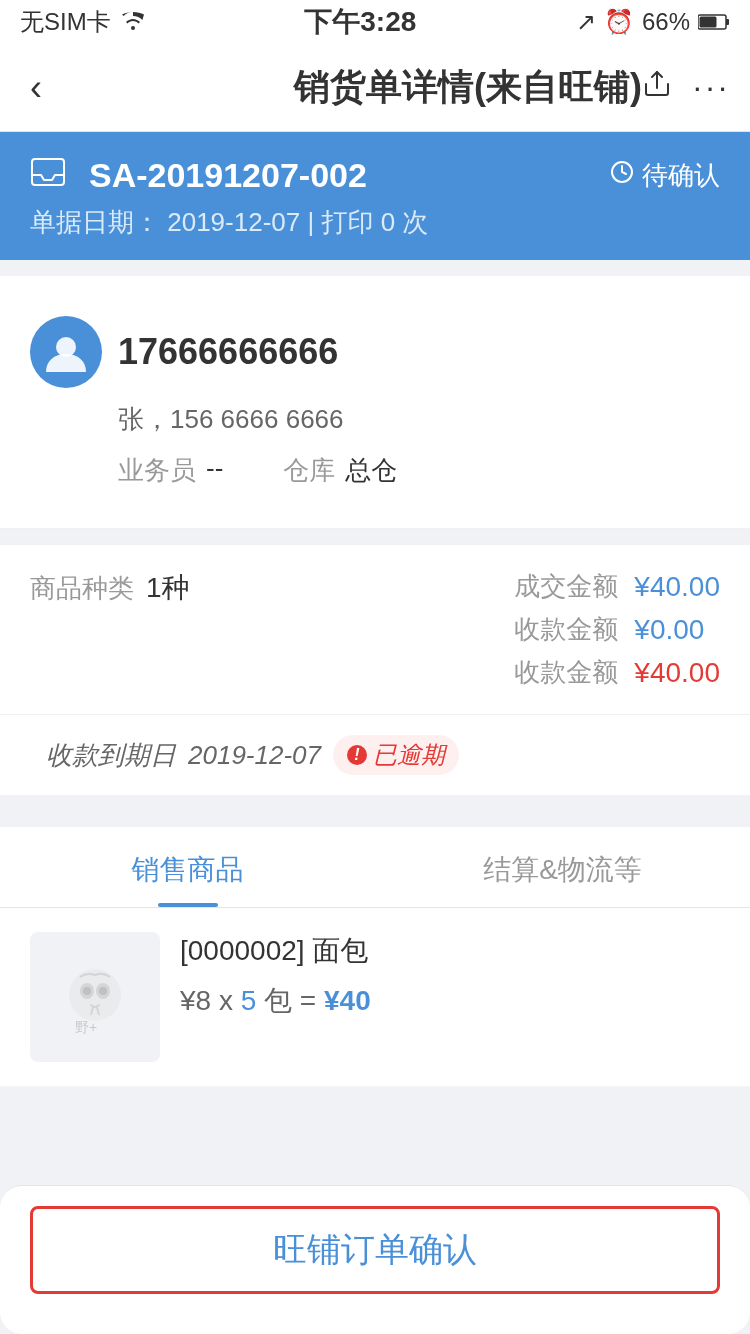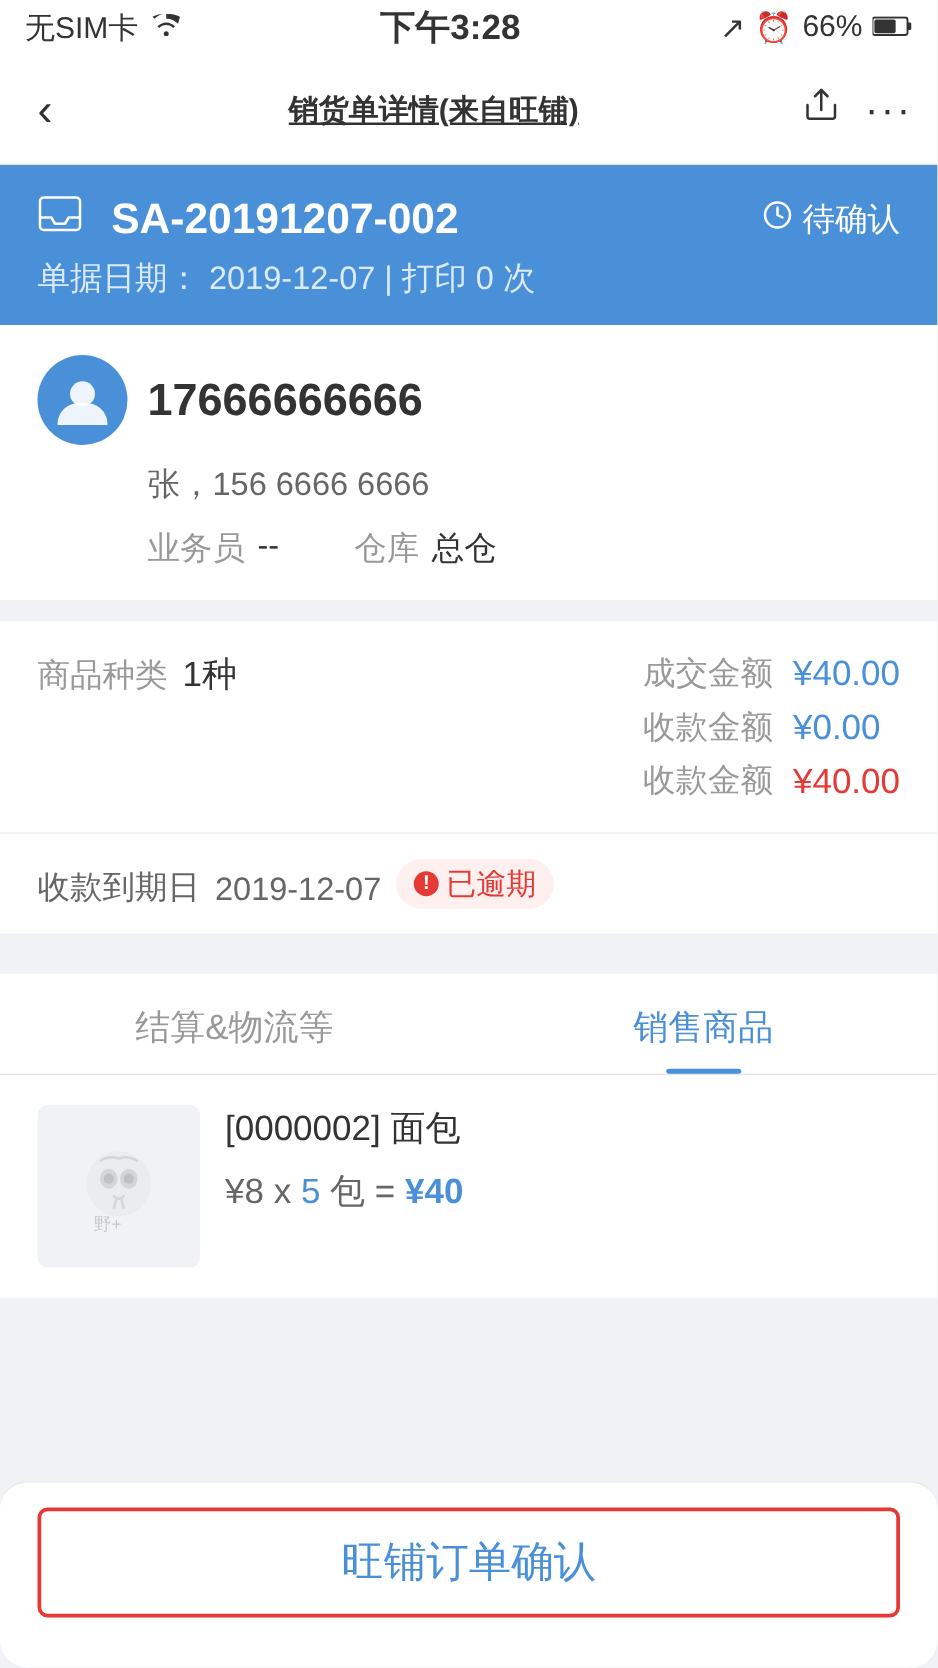--- a/index.html
+++ b/index.html
@@ -42,25 +42,24 @@
       position: relative;
     }
     .nav-back {
       font-size: 36px;
       color: #333;
       cursor: pointer;
       padding: 0 10px;
     }
     .nav-title {
       flex: 1;
-      text-align: center;
-      font-size: 24px;
+      text-align: right;
+      font-size: 36px;
       font-weight: 600;
       color: #333;
-      text-decoration: underline;
     }
     .nav-actions {
       display: flex;
       align-items: center;
       gap: 20px;
     }
     .nav-icon {
       font-size: 32px;
       color: #333;
       cursor: pointer;
@@ -94,22 +93,22 @@
       font-size: 26px;
     }
     .header-date {
       font-size: 26px;
       color: #daeaf8;
     }
 
     
     .info-card {
       background: #fff;
-      padding: 24px 30px;
-      margin-top: 0;
+      padding: 40px 30px;
+      margin-top: 16px;
       border-bottom: 1px solid #f0f0f0;
     }
     .customer-row {
       display: flex;
       align-items: center;
       gap: 16px;
       margin-bottom: 14px;
     }
     .avatar {
       width: 72px;
@@ -176,27 +175,28 @@
       font-size: 26px;
       align-items: center;
     }
     .amount-label { color: #999; }
     .amount-value-blue { color: #4A90D9; font-size: 28px; }
     .amount-value-red { color: #e53935; font-size: 28px; }
 
     
     .due-date-card {
       background: #fff;
-      padding: 20px 30px;
-      display: flex;
-      align-items: flex-end;
+      padding: 20px 46px;
+      display: flex;
+      align-items: center;
       gap: 12px;
       font-size: 26px;
       color: #666;
       border-top: 1px solid #f0f0f0;
+      font-style: italic;
     }
     .overdue-badge {
       background: #fff0f0;
       color: #e53935;
       border-radius: 20px;
       padding: 4px 14px;
       font-size: 24px;
       display: flex;
       align-items: center;
       gap: 6px;
@@ -446,22 +446,22 @@
   <span>2019-12-07</span>
   <span class="overdue-badge">
     <span class="overdue-dot">!</span>
     <span>已逾期</span>
   </span>
 </div>
 
 <div class="divider"></div>
 
 <div class="tabs-bar">
+  <div class="tab-item active">销售商品</div>
   <div class="tab-item">结算&amp;物流等</div>
-  <div class="tab-item active">销售商品</div>
 </div>
 
 <div class="product-list">
   <div class="product-item">
     <div class="product-image">
 
       <svg viewBox="0 0 80 80" fill="none">
         <circle cx="40" cy="38" r="26" fill="#ccc" opacity="0.4"></circle>
         <ellipse cx="32" cy="34" rx="7" ry="8" fill="#aaa"></ellipse>
         <ellipse cx="48" cy="34" rx="7" ry="8" fill="#aaa"></ellipse>

